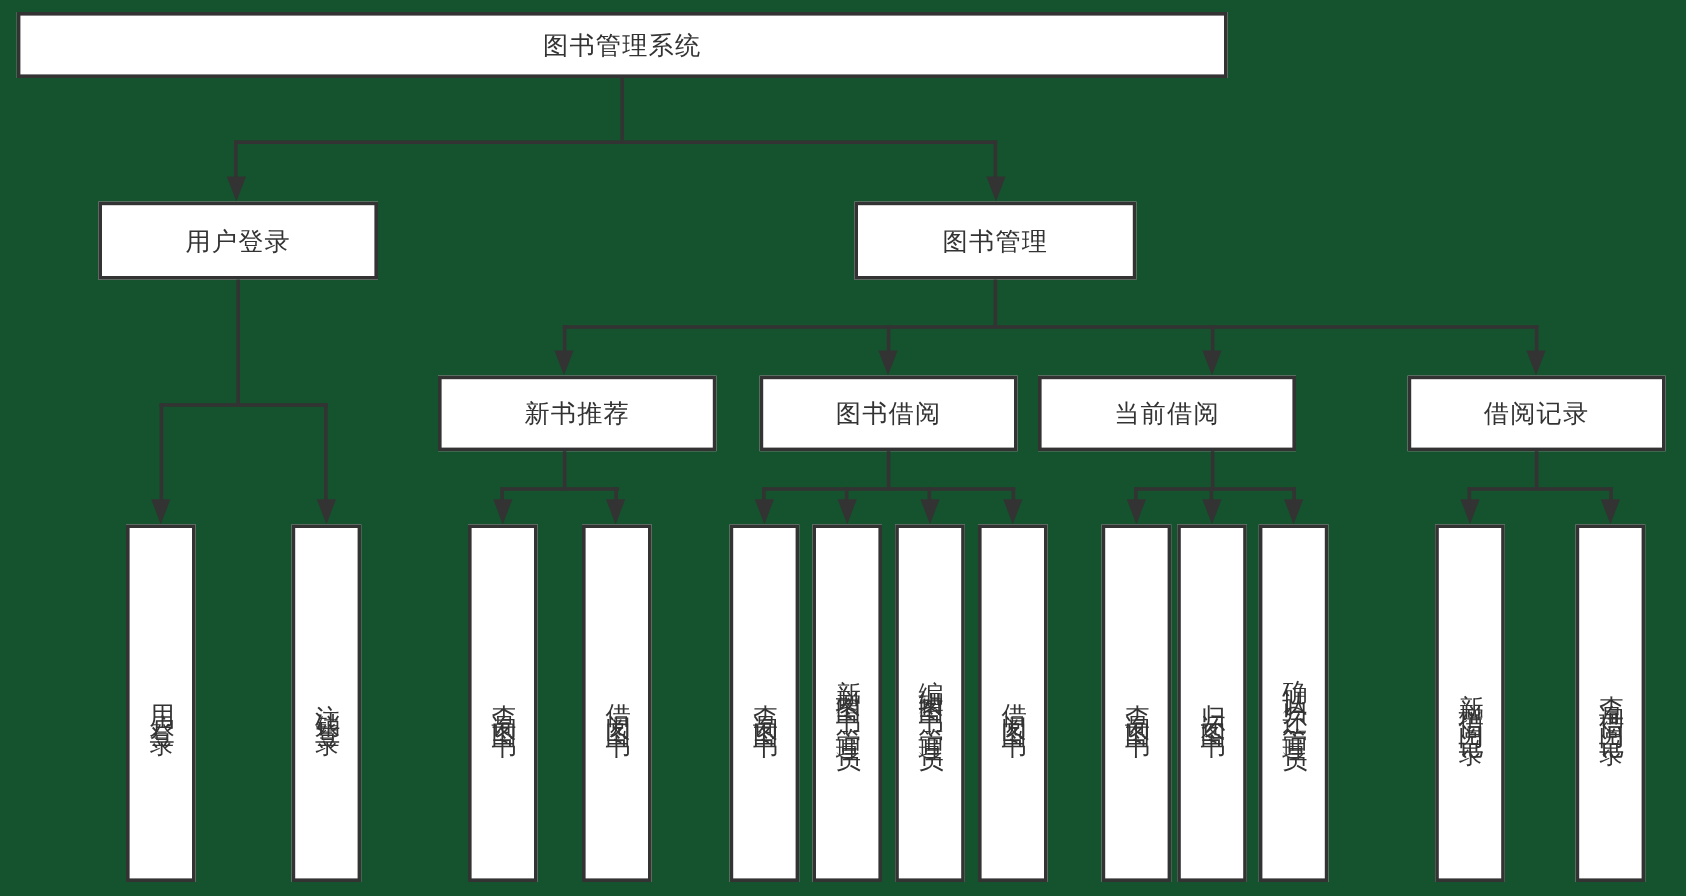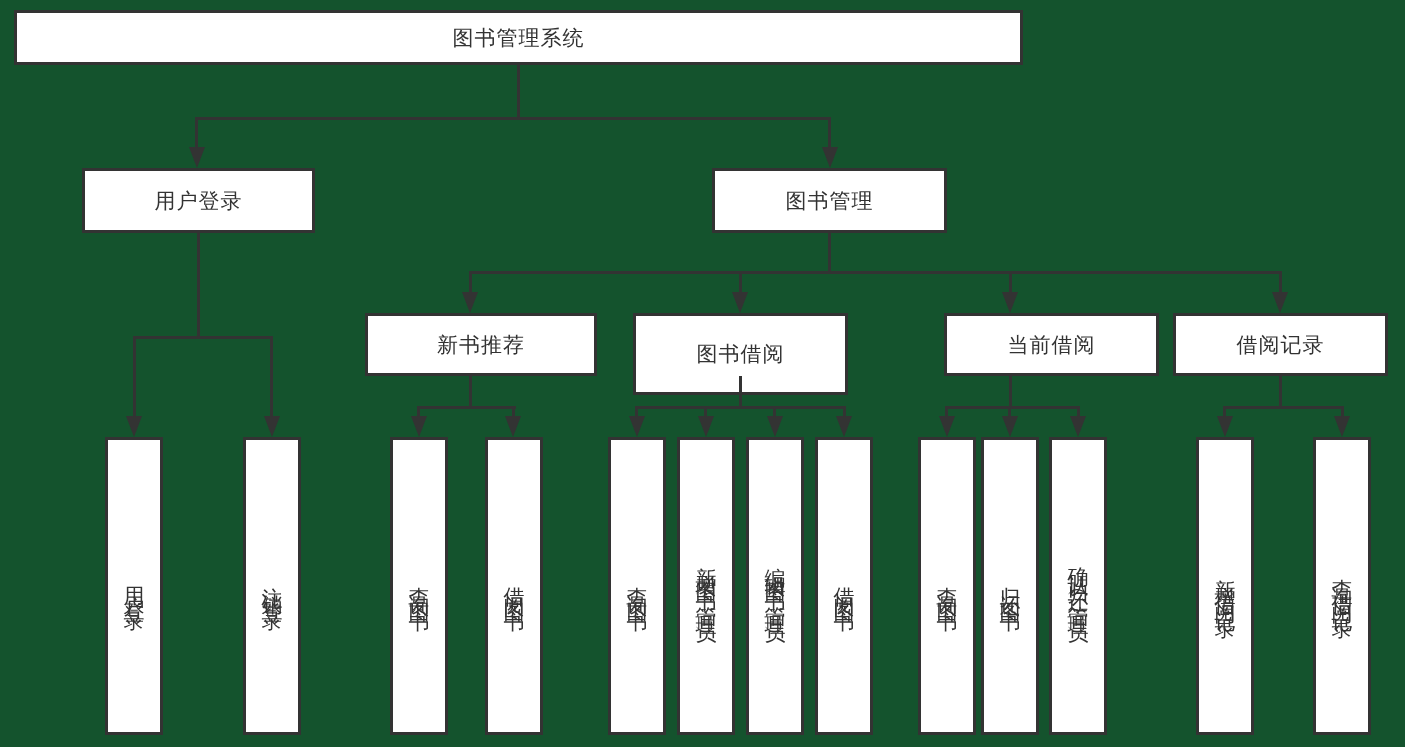--- a/index.html
+++ b/index.html
@@ -87,22 +87,22 @@
   <div class="vl" style="left:469px;top:271px;height:22px;"></div>
   <div class="arr" style="left:462px;top:292px;"></div>
   <div class="vl" style="left:739px;top:271px;height:22px;"></div>
   <div class="arr" style="left:732px;top:292px;"></div>
   <div class="vl" style="left:1009px;top:271px;height:22px;"></div>
   <div class="arr" style="left:1002px;top:292px;"></div>
   <div class="vl" style="left:1279px;top:271px;height:22px;"></div>
   <div class="arr" style="left:1272px;top:292px;"></div>
 
   <div class="node" style="left:352px;top:313px;width:232px;height:63px;margin-left:13px;">新书推荐</div>
-  <div class="node" style="left:633px;top:313px;width:215px;height:82px;">图书借阅</div>
-  <div class="node" style="left:944px;top:313px;width:215px;height:63px;">当前借阅</div>
+  <div class="node" style="left:633px;top:313px;width:215px;height:63px;">图书借阅</div>
+  <div class="node" style="left:865px;top:313px;width:215px;height:63px;">当前借阅</div>
   <div class="node" style="left:1173px;top:313px;width:215px;height:63px;">借阅记录</div>
 
   <div class="vl" style="left:469px;top:376px;height:33px;"></div>
   <div class="vl" style="left:739px;top:376px;height:33px;"></div>
   <div class="vl" style="left:1009px;top:376px;height:33px;"></div>
   <div class="vl" style="left:1279px;top:376px;height:33px;"></div>
 
   <div class="hl" style="left:417px;top:406px;width:99px;"></div>
   <div class="vl" style="left:417px;top:406px;height:12px;"></div>
   <div class="arr" style="left:411px;top:416px;"></div>

